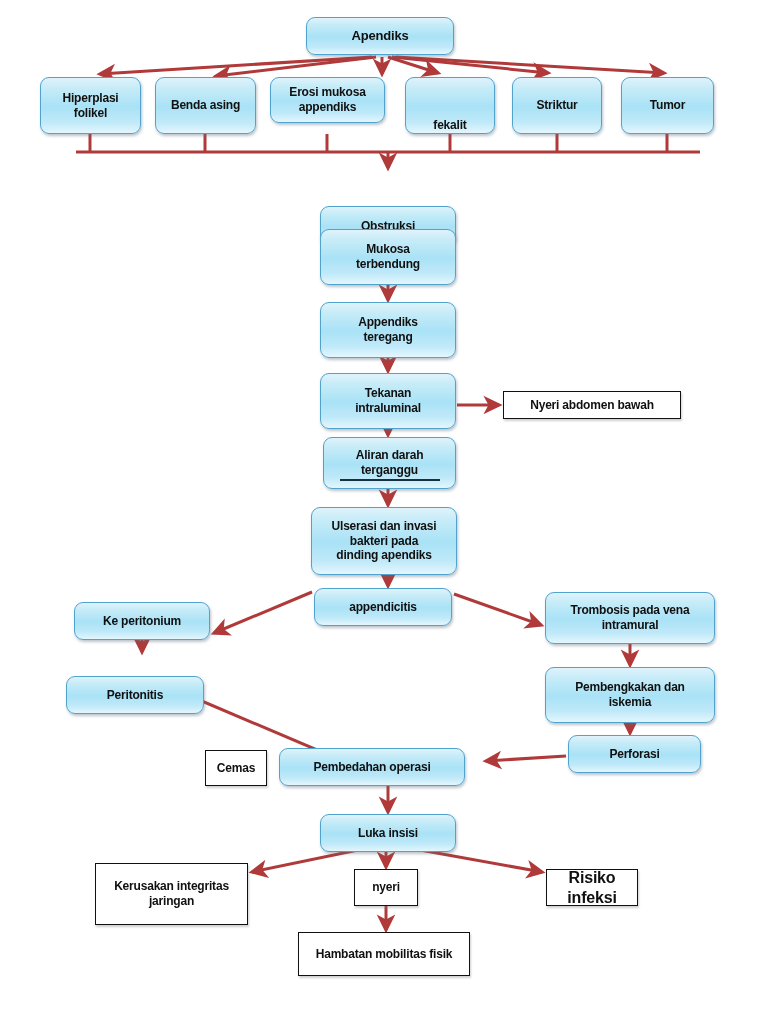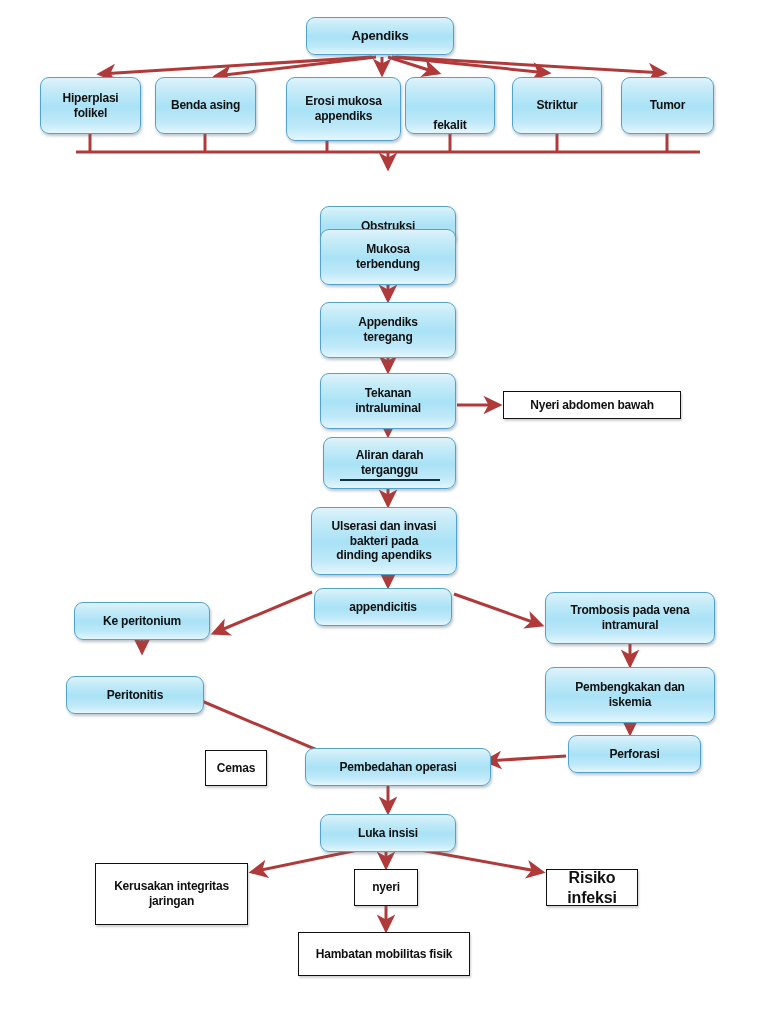--- a/index.html
+++ b/index.html
@@ -127,21 +127,21 @@
       <div class="node blue" style="left: 306px; top: 17px; width: 148px; height: 38px; font-size: 13px;">
         <span class="label">Apendiks</span>
       </div>
       <div class="node blue" style="left: 40px; top: 77px; width: 101px; height: 57px; font-size: 12px;">
         <span class="label">Hiperplasi
 folikel</span>
       </div>
       <div class="node blue" style="left: 155px; top: 77px; width: 101px; height: 57px; font-size: 12px;">
         <span class="label">Benda asing</span>
       </div>
-      <div class="node blue" style="left: 270px; top: 77px; width: 115px; height: 64px; font-size: 12px; margin-left: 16px;">
+      <div class="node blue" style="left: 270px; top: 77px; width: 115px; height: 46px; font-size: 12px;">
         <span class="label">Erosi mukosa
 appendiks</span>
       </div>
       <div class="node blue" style="left: 405px; top: 77px; width: 90px; height: 57px; font-size: 12px; align-items: flex-end;">
         <span class="label">fekalit</span>
       </div>
       <div class="node blue" style="left: 512px; top: 77px; width: 90px; height: 57px; font-size: 12px;">
         <span class="label">Striktur</span>
       </div>
       <div class="node blue" style="left: 621px; top: 77px; width: 93px; height: 57px; font-size: 12px;">
@@ -190,21 +190,21 @@
       <div class="node blue" style="left: 545px; top: 667px; width: 170px; height: 56px; font-size: 12px;">
         <span class="label">Pembengkakan dan
 iskemia</span>
       </div>
       <div class="node blue" style="left: 568px; top: 735px; width: 133px; height: 38px; font-size: 12px;">
         <span class="label">Perforasi</span>
       </div>
       <div class="node plain" style="left: 205px; top: 750px; width: 62px; height: 36px; font-size: 12px;">
         <span class="label">Cemas</span>
       </div>
-      <div class="node blue" style="left: 305px; top: 748px; width: 186px; height: 38px; font-size: 12px; border-radius: 9px;">
+      <div class="node blue" style="left: 279px; top: 748px; width: 186px; height: 38px; font-size: 12px; border-radius: 9px;">
         <span class="label">Pembedahan operasi</span>
       </div>
       <div class="node blue" style="left: 320px; top: 814px; width: 136px; height: 38px; font-size: 12px;">
         <span class="label">Luka insisi</span>
       </div>
       <div class="node plain" style="left: 95px; top: 863px; width: 153px; height: 62px; font-size: 12px;">
         <span class="label">Kerusakan integritas
 jaringan</span>
       </div>
       <div class="node plain" style="left: 354px; top: 869px; width: 64px; height: 37px; font-size: 12px;">

